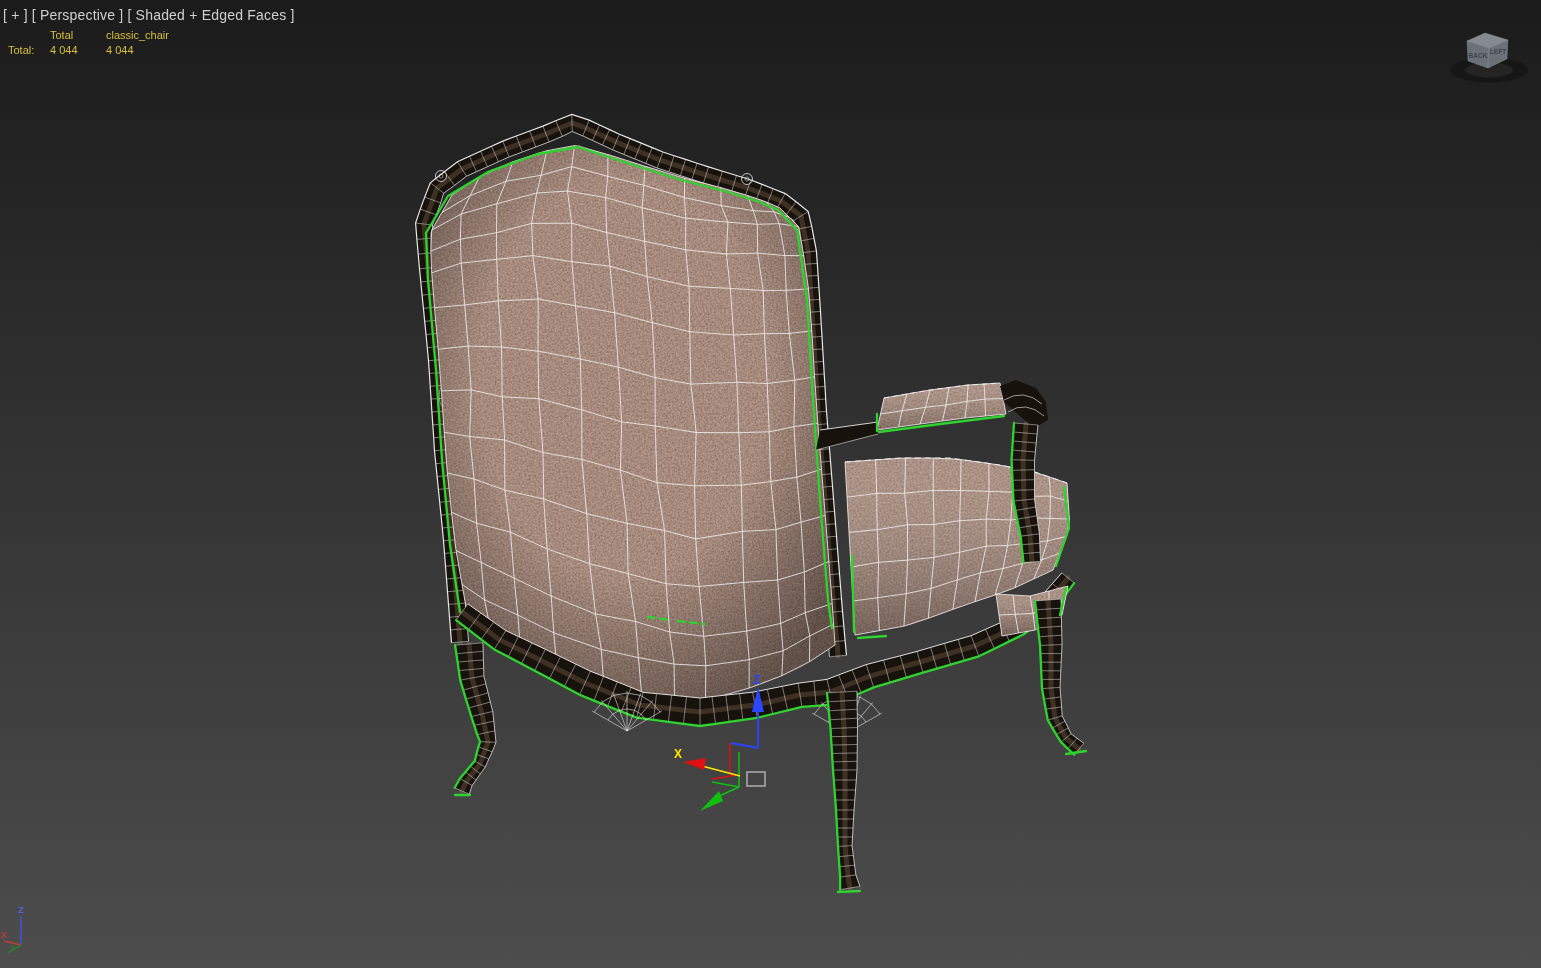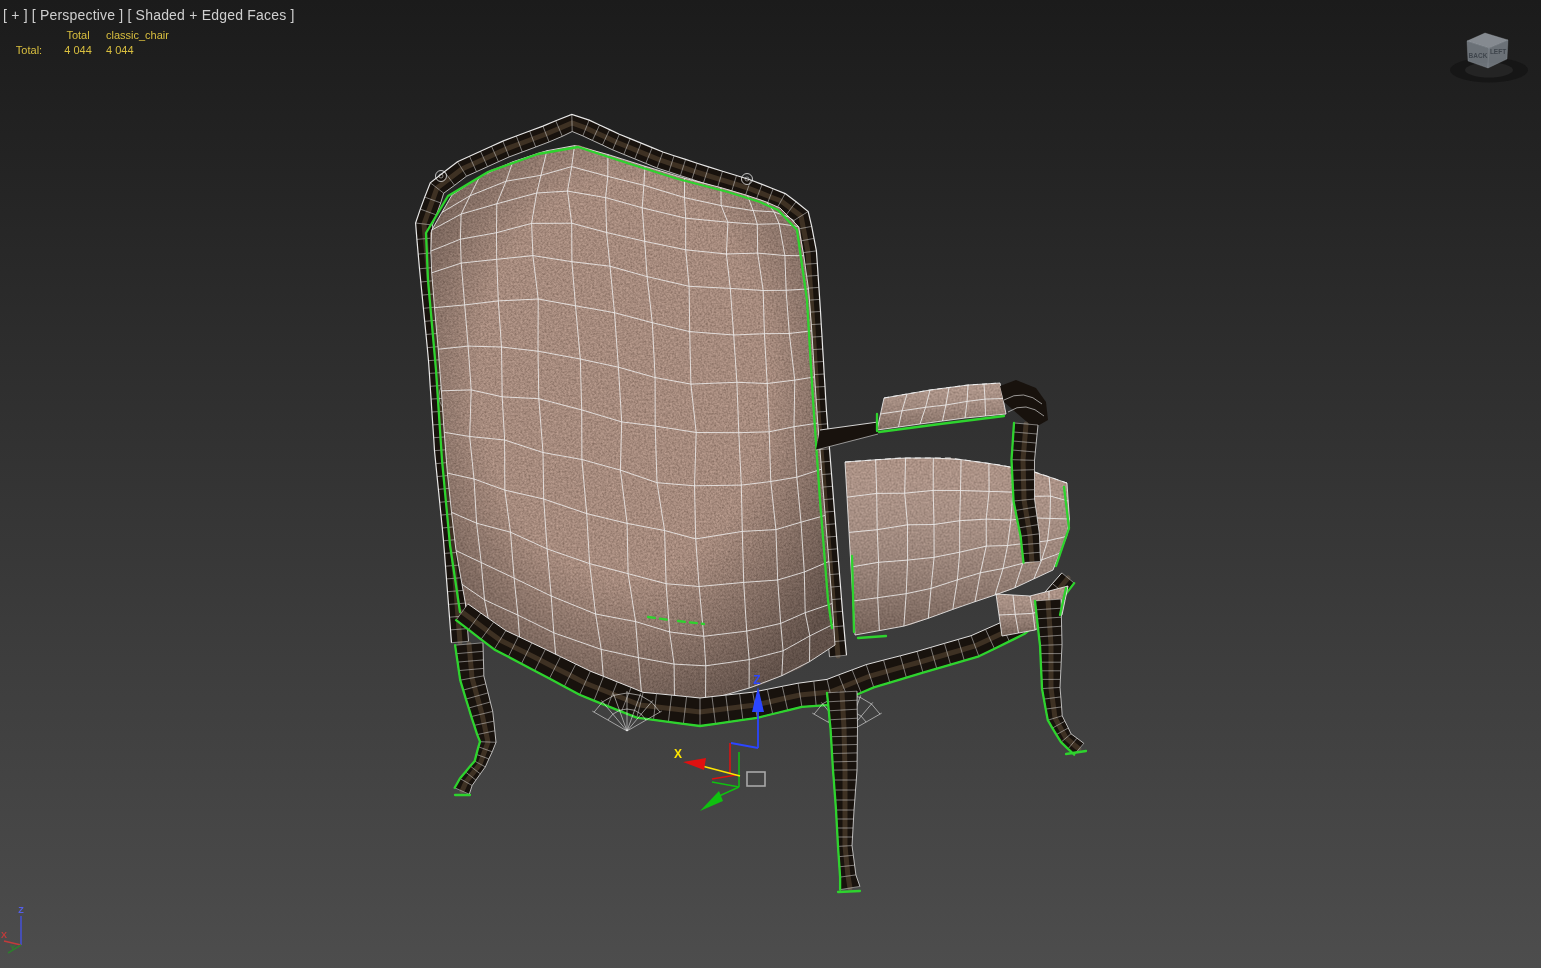--- a/index.html
+++ b/index.html
@@ -2,21 +2,21 @@
 <html style="--bg-top: #1b1b1b; --bg-bottom: #4d4d4d; --vplabel: #cfcfcf; --stats: #d9bf3f; --wire: #f2f2f2; --green: #2ed32e; --ax: #e01010; --ay: #10c010; --az: #2b46ff; --asel: #ffe600;"><head>
 <meta charset="utf-8">
 <style>
   html,body{margin:0;padding:0;width:1541px;height:968px;overflow:hidden;
     font-family:"Liberation Sans",sans-serif;}
   body{background:linear-gradient(180deg,var(--bg-top,#1b1b1b) 0%,var(--bg-bottom,#4d4d4d) 100%);}
   #scene{position:absolute;left:0;top:0;}
   .vplabel{position:absolute;left:3px;top:7px;font-size:14px;color:var(--vplabel,#cfcfcf);
     letter-spacing:.2px;white-space:nowrap;}
   .vplabel span{margin-right:4px;cursor:pointer;}
-  .stats{position:absolute;left:8px;top:28px;font-size:11px;color:var(--stats,#d9bf3f);line-height:15px;text-align:center;}
+  .stats{position:absolute;left:8px;top:28px;font-size:11px;color:var(--stats,#d9bf3f);line-height:15px;}
   .srow{display:flex;}
   .s0{width:42px;}.s1{width:56px;}
   
   .wire{stroke:var(--wire,#f2f2f2);fill:none;}
   .green{stroke:var(--green,#2ed32e);stroke-width:2.3;fill:none;stroke-linecap:round;stroke-linejoin:round;}
   .ax{stroke:var(--ax,#e01010);stroke-width:1.5;}
   .ay{stroke:var(--ay,#10c010);stroke-width:1.5;}
   .az{stroke:var(--az,#2b46ff);stroke-width:1.8;}
   .asel{stroke:var(--asel,#ffe600);stroke-width:1.6;}
   .selsq{stroke:#a8a8a8;fill:none;stroke-width:1.6;}

